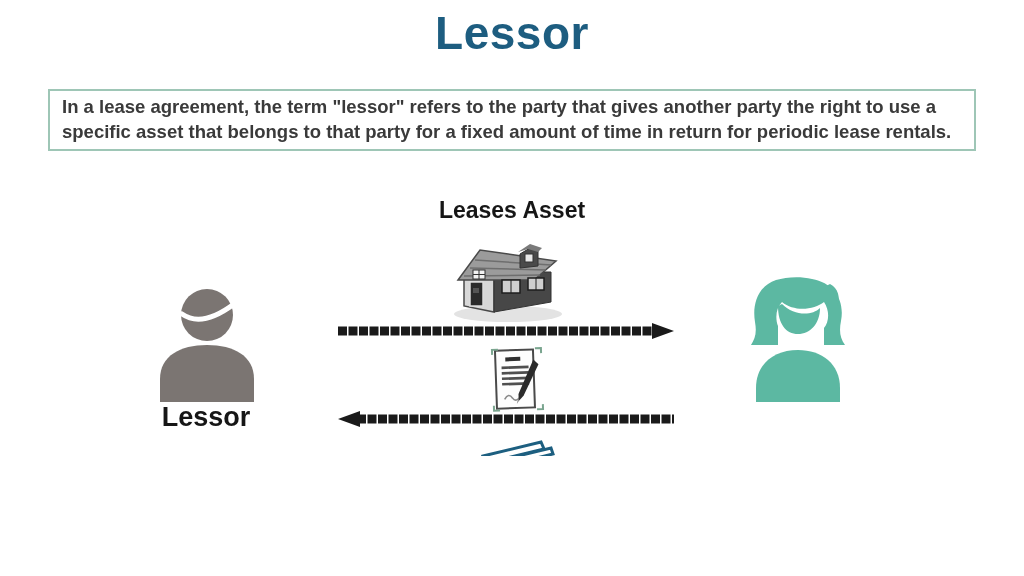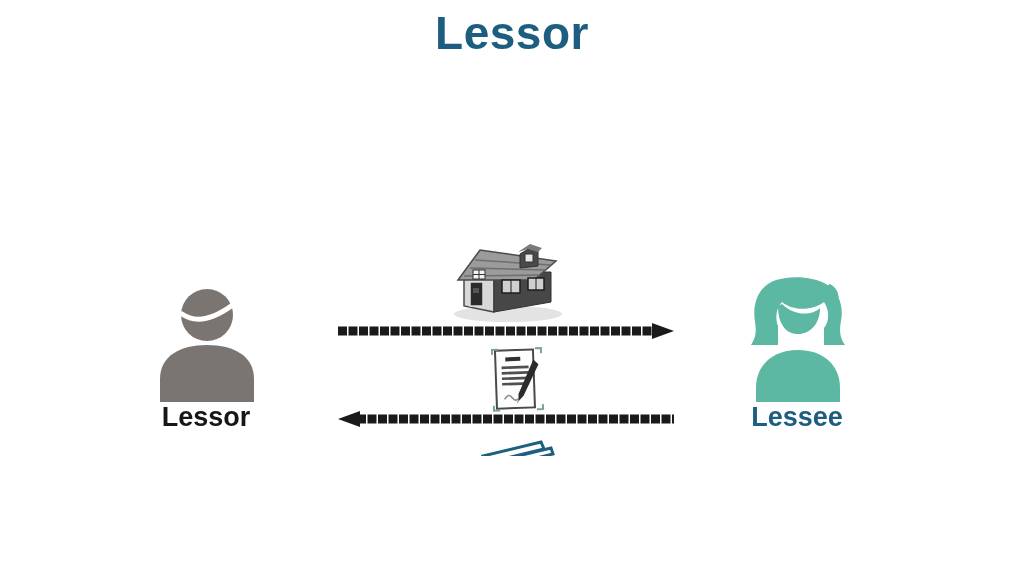--- a/index.html
+++ b/index.html
@@ -91,21 +91,25 @@
     font-weight: normal;
   }
 </style>
 </head>
 <body>
 
 <div class="canvas">
 
   <div class="page-title">Lessor</div>
 
-
+  <div class="definition-box">
+    <div class="definition-text">In a lease agreement, the term "lessor" refers to the party that gives another party the right to use a specific asset that belongs to that party for a fixed amount of time in return for periodic lease rentals.</div>
+  </div>
+
+  <div class="flow-label-top">Leases Asset</div>
 
   <span class="house-icon">
     <svg width="122" height="94" viewBox="0 0 122 94">
       <ellipse cx="60" cy="84" rx="54" ry="8" fill="#e3e3e3"></ellipse>
       <polygon points="16,48 16,76 46,82 46,40 30,30" fill="#d8d8d8" stroke="#4a4a4a" stroke-width="1.5"></polygon>
       <polygon points="46,42 46,82 103,72 103,42" fill="#474747" stroke="#333" stroke-width="1"></polygon>
       <polygon points="10,50 32,20 108,31 86,50" fill="#9b9b9b" stroke="#4a4a4a" stroke-width="1.5"></polygon>
       <line x1="16" y1="46" x2="92" y2="45" stroke="#6e6e6e" stroke-width="1.5"></line>
       <line x1="22" y1="38" x2="98" y2="40" stroke="#6e6e6e" stroke-width="1.5"></line>
       <line x1="27" y1="30" x2="103" y2="35" stroke="#6e6e6e" stroke-width="1.5"></line>
@@ -180,21 +184,20 @@
   <div class="party-label lessor">Lessor</div>
 
   <span class="person-right">
     <svg width="112" height="126" viewBox="0 0 112 126">
       <path d="M34 4 C 16 10 10 28 13 46 C 15 57 13 63 9 69 L 36 69 L 36 50 C 33 42 34 32 40 26 C 52 36 72 34 82 26 C 88 35 87 46 82 52 L 82 69 L 103 69 C 98 62 97 55 99 45 C 103 24 92 7 70 3 C 58 0 44 1 34 4 Z" fill="#5cb8a2"></path>
       <path d="M36 30 C 36 48 44 58 56 58 C 68 58 78 48 78 32 C 70 40 52 40 40 28 Z" fill="#5cb8a2"></path>
       <path d="M14 126 V 112 C 14 88 32 74 56 74 C 80 74 98 88 98 112 V 126 Z" fill="#5cb8a2"></path>
       <path d="M84 10 C 92 14 96 22 95 30 C 99 22 96 12 88 8 Z" fill="#5cb8a2"></path>
     </svg>
   </span>
-  <div class="party-label lessee">Lessee</div>
 
   <div class="brand">
     <span>
       <svg width="40" height="42" viewBox="0 0 40 42">
         <defs>
           <linearGradient id="lg" x1="0" y1="1" x2="1" y2="0">
             <stop offset="0" stop-color="#e63127"></stop>
             <stop offset="1" stop-color="#f5871f"></stop>
           </linearGradient>
         </defs>

